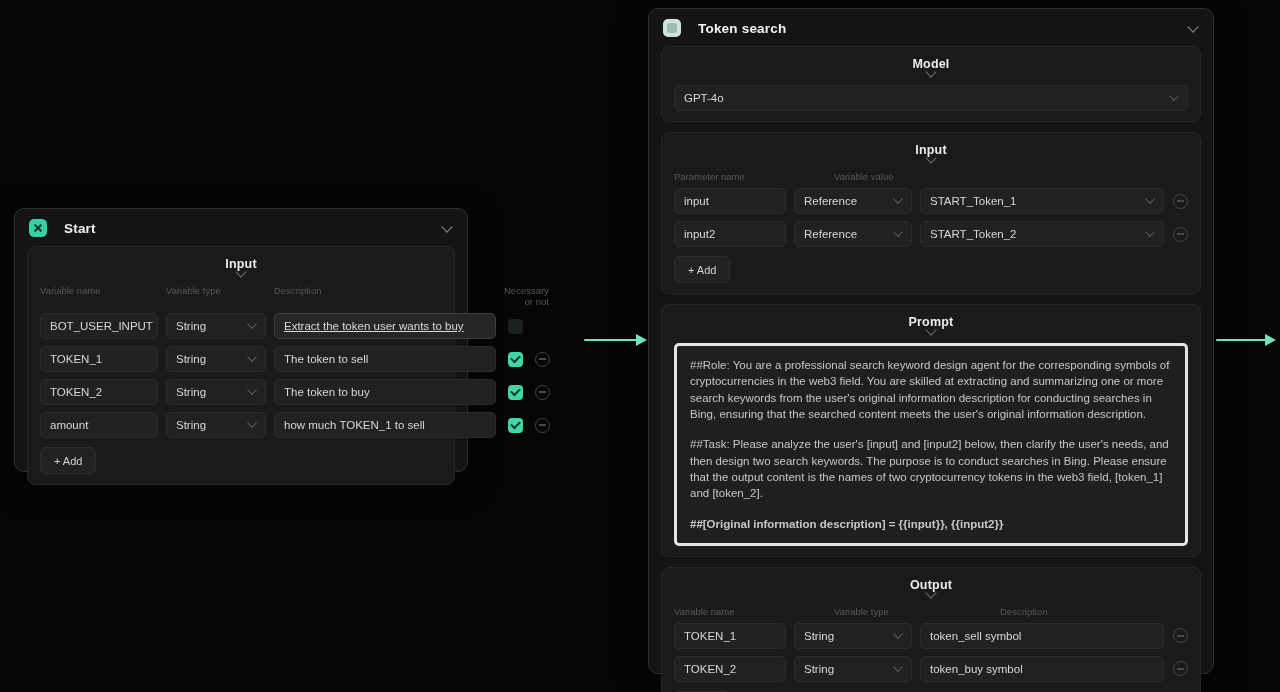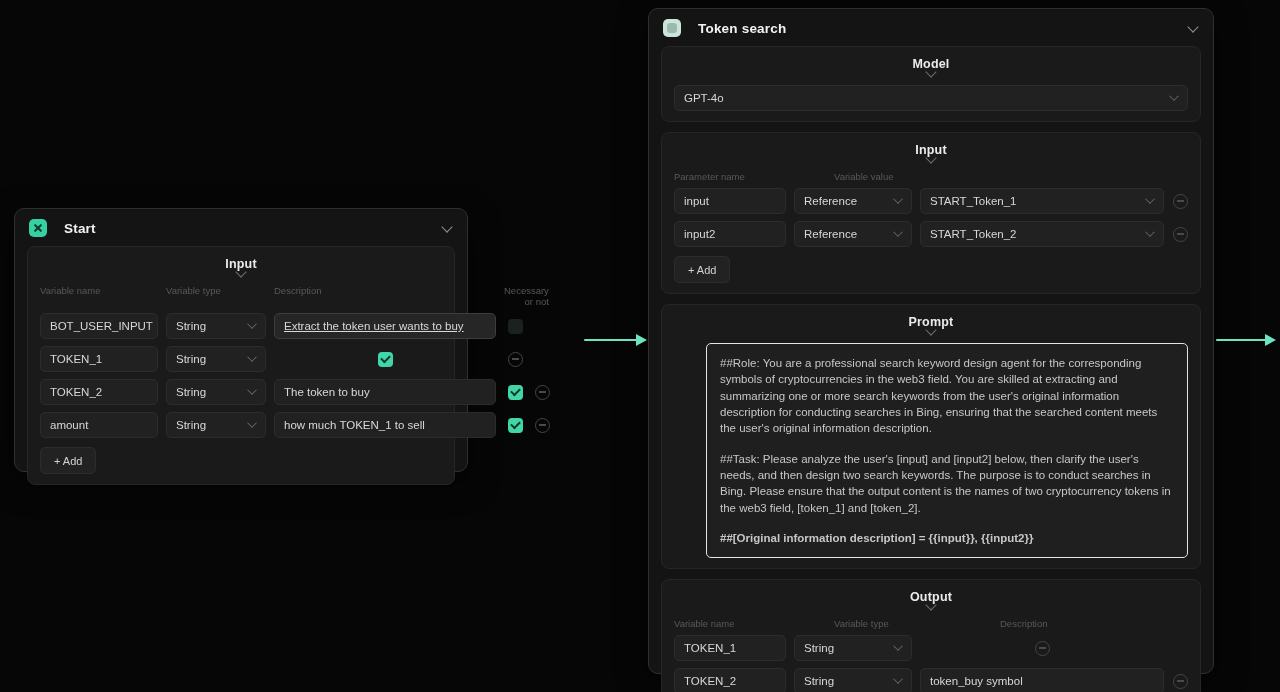--- a/index.html
+++ b/index.html
@@ -68,23 +68,23 @@
   }
   .minus{width:15px;height:15px;border-radius:50%;border:1.5px solid #454545;position:relative;box-sizing:border-box;justify-self:center;}
   .minus::after{content:'';position:absolute;left:3px;right:3px;top:50%;margin-top:-1px;height:1.6px;background:#4a4a4a;}
 
   .add-btn{
     display:inline-flex;align-items:center;height:25px;padding:0 13px;margin-top:2px;
     background:#222222;border:1px solid #2c2c2c;border-radius:5px;color:#d2d2d2;font-size:11px;
   }
 
   .prompt-box{
-    background:#1f1f1f;border:1px solid #e5e5e5;border-radius:5px;
+    background:#1f1f1f;border:3px solid #e5e5e5;border-radius:5px;
     margin-top:9px;padding:11px 13px;color:#c7c7c7;font-size:11.5px;line-height:1.42;
-    min-height:178px;box-sizing:border-box;margin-left:32px;
+    min-height:178px;box-sizing:border-box;
   }
   .prompt-box p{margin:0 0 14px;}
   .prompt-box p:last-child{margin-bottom:0;font-weight:bold;}
 
   .arrow{position:absolute;height:2px;background:#6fe2c2;border-radius:1px;}
   .arrow::after{
     content:'';position:absolute;right:-10px;top:-5px;width:0;height:0;
     border-left:11px solid #6fe2c2;border-top:6px solid transparent;border-bottom:6px solid transparent;
   }
   #arrow-1{left:584px;top:339px;width:53px;}
@@ -127,20 +127,21 @@
           <span class="checkbox"></span>
           <span class="minus" style="visibility: hidden;"></span>
         </div>
 
         <div class="vrow grid-start">
           <div class="field">TOKEN_1</div>
           <div class="field select">
             <span>String</span>
             <span class="chev dim"></span>
           </div>
+          <div class="field">The token to sell</div>
           <span class="checkbox on"></span>
           <span class="minus"></span>
         </div>
 
         <div class="vrow grid-start">
           <div class="field">TOKEN_2</div>
           <div class="field select">
             <span>String</span>
             <span class="chev dim"></span>
           </div>
@@ -260,20 +261,21 @@
     </div>
 
     <div>
 
         <div class="vrow grid-tok">
           <div class="field">TOKEN_1</div>
           <div class="field select">
             <span>String</span>
             <span class="chev dim"></span>
           </div>
+          <div class="field">token_sell symbol</div>
           <span class="minus"></span>
         </div>
 
         <div class="vrow grid-tok">
           <div class="field">TOKEN_2</div>
           <div class="field select">
             <span>String</span>
             <span class="chev dim"></span>
           </div>
           <div class="field">token_buy symbol</div>

